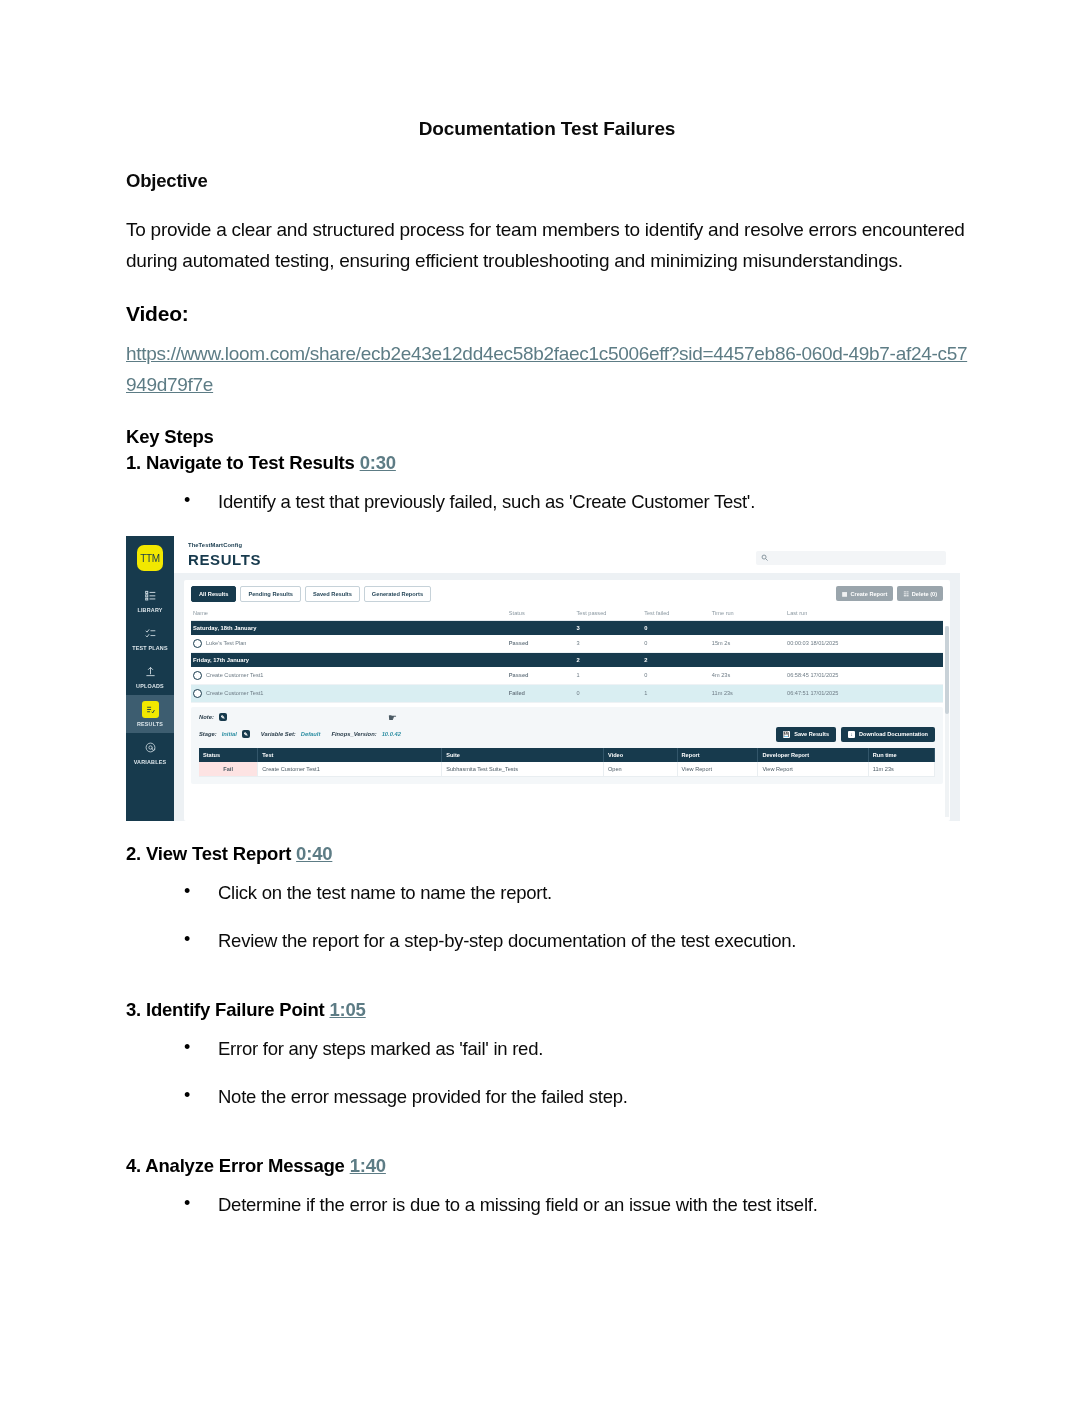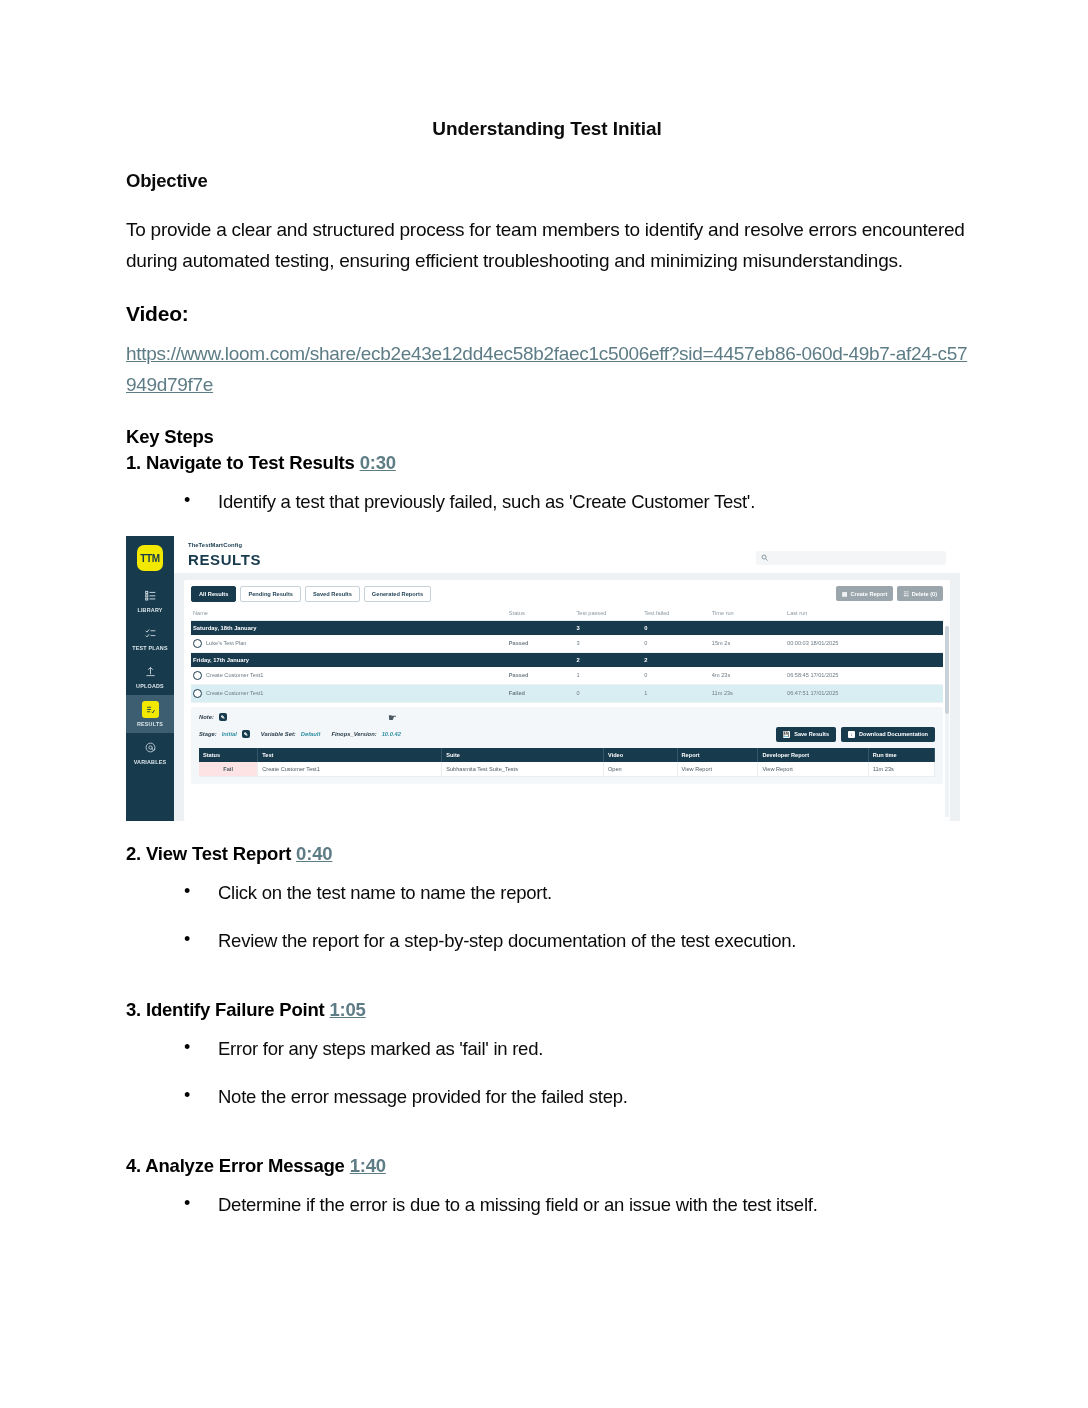--- a/index.html
+++ b/index.html
@@ -133,21 +133,21 @@
     align-items: center;
     flex: 0 0 48px;
     position: relative;
   }
   .app-logo {
     width: 26px; height: 26px;
     border-radius: 7px;
     background: #f2e800;
     color: #173a4d;
     font-size: 10px;
-    font-weight: bold;
+    font-weight: normal;
     display: flex;
     align-items: center;
     justify-content: center;
     margin: 9px 0 10px 0;
     letter-spacing: -0.4px;
   }
   .side-item {
     width: 100%;
     padding: 6px 0 5px 0;
     display: flex;
@@ -410,21 +410,21 @@
     left: 262px; top: 176px;
     font-size: 10px;
     color: #4b5a64;
   }
 </style>
 </head>
 <body>
 
 <div class="page">
 
-  <div class="doc-title">Understanding Test Initial</div>
+  <div class="doc-title">Documentation Test Failures</div>
 
   <div class="h-bold">Objective</div>
 
   <p class="para">To provide a clear and structured process for team members to identify and resolve errors encountered during automated testing, ensuring efficient troubleshooting and minimizing misunderstandings.</p>
 
   <div class="video-label">Video:</div>
   <a class="video-link" href="#">https://www.loom.com/share/ecb2e43e12dd4ec58b2faec1c5006eff?sid=4457eb86-060d-49b7-af24-c57949d79f7e</a>
 
   <div class="key-steps">Key Steps</div>
 

